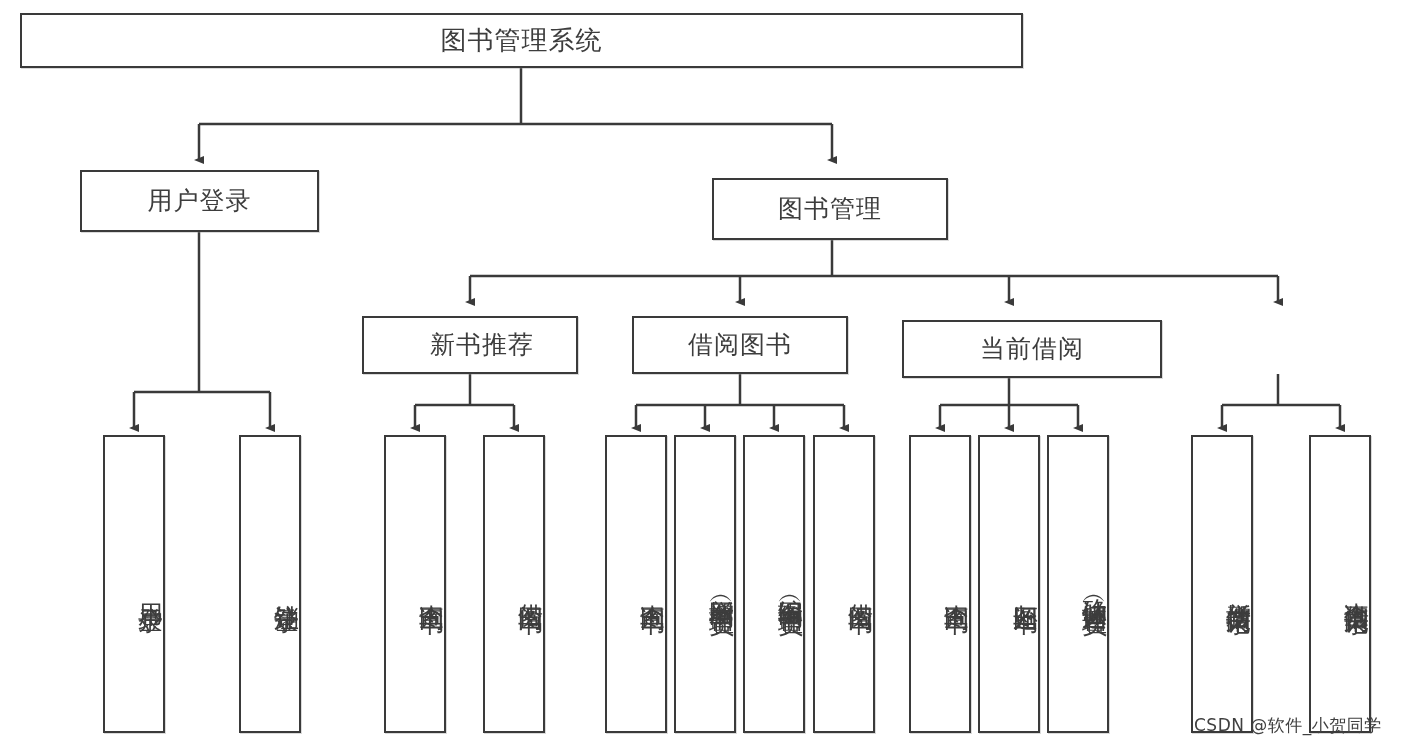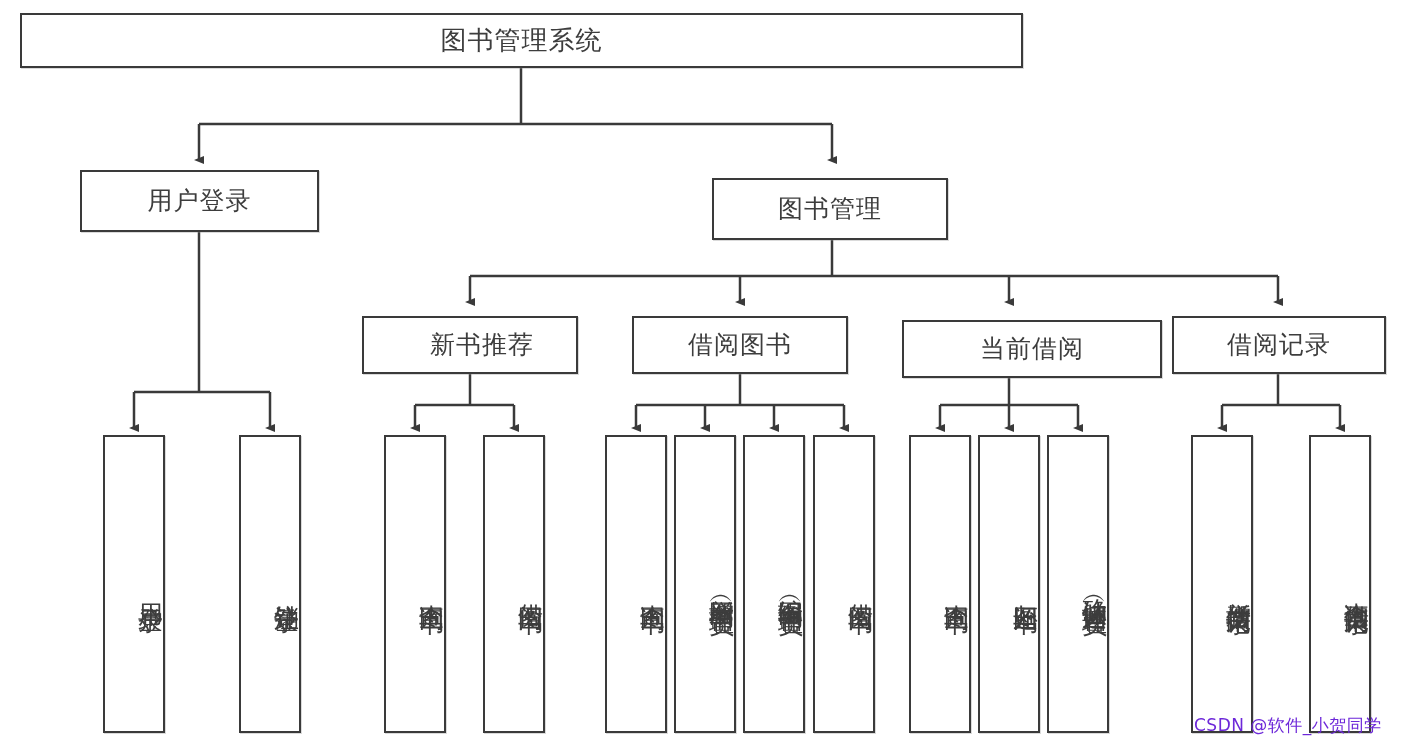--- a/index.html
+++ b/index.html
@@ -58,21 +58,21 @@
     padding-top: 8px;
   }
   .node.vert .vtext {
     display: block;
     writing-mode: vertical-rl;
     text-orientation: upright;
   }
   .watermark {
     position: absolute;
     font-size: 17px;
-    color: #6d28d9;
+    color: #404040;
     letter-spacing: 0.5px;
     white-space: nowrap;
     user-select: none;
   }
 </style>
 </head>
 <body>
 
 <div id="canvas">
 
@@ -139,23 +139,20 @@
 
   <div class="node horiz" style="left:362px; top:316px; width:216px; height:58px;padding-left:24px;">
     <span>新书推荐</span>
   </div>
   <div class="node horiz" style="left:632px; top:316px; width:216px; height:58px;">
     <span>借阅图书</span>
   </div>
   <div class="node horiz" style="left:902px; top:300px; width:260px; height:58px;margin-top:20px;">
     <span>当前借阅</span>
   </div>
-  <div class="node horiz" style="left:1172px; top:316px; width:214px; height:58px;">
-    <span>借阅记录</span>
-  </div>
 
   <div class="node vert" style="left:103px; top:435px; width:62px; height:298px;">
     <span class="vtext">用户登录</span>
   </div>
   <div class="node vert" style="left:239px; top:435px; width:62px; height:298px;">
     <span class="vtext">注销登录</span>
   </div>
 
   <div class="node vert" style="left:384px; top:435px; width:62px; height:298px;">
     <span class="vtext">查询图书</span>

